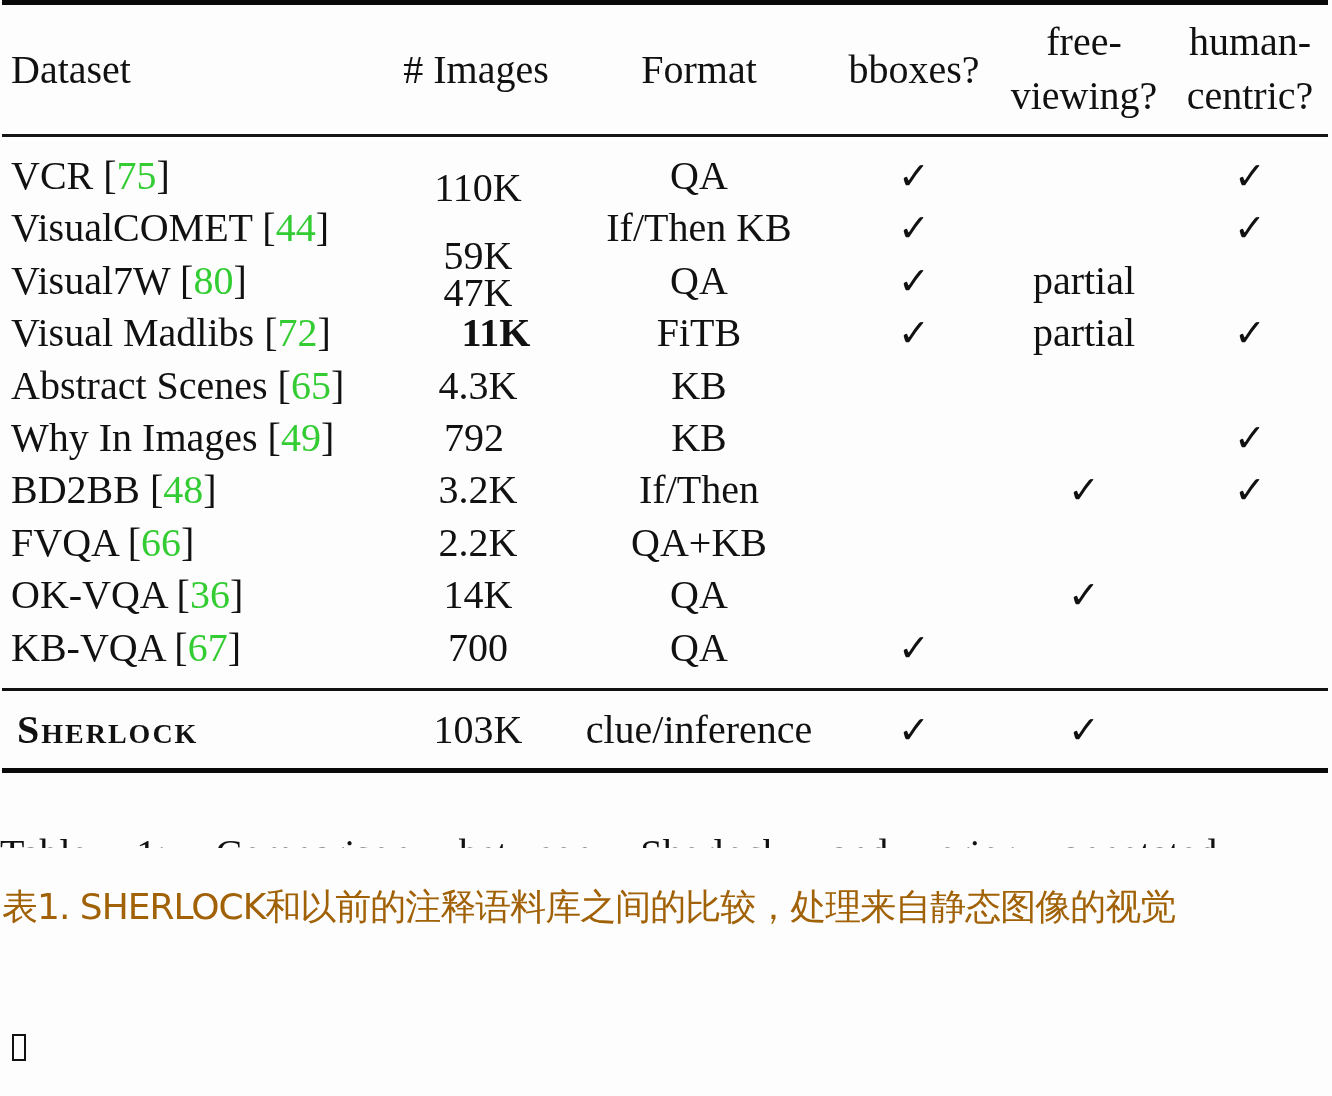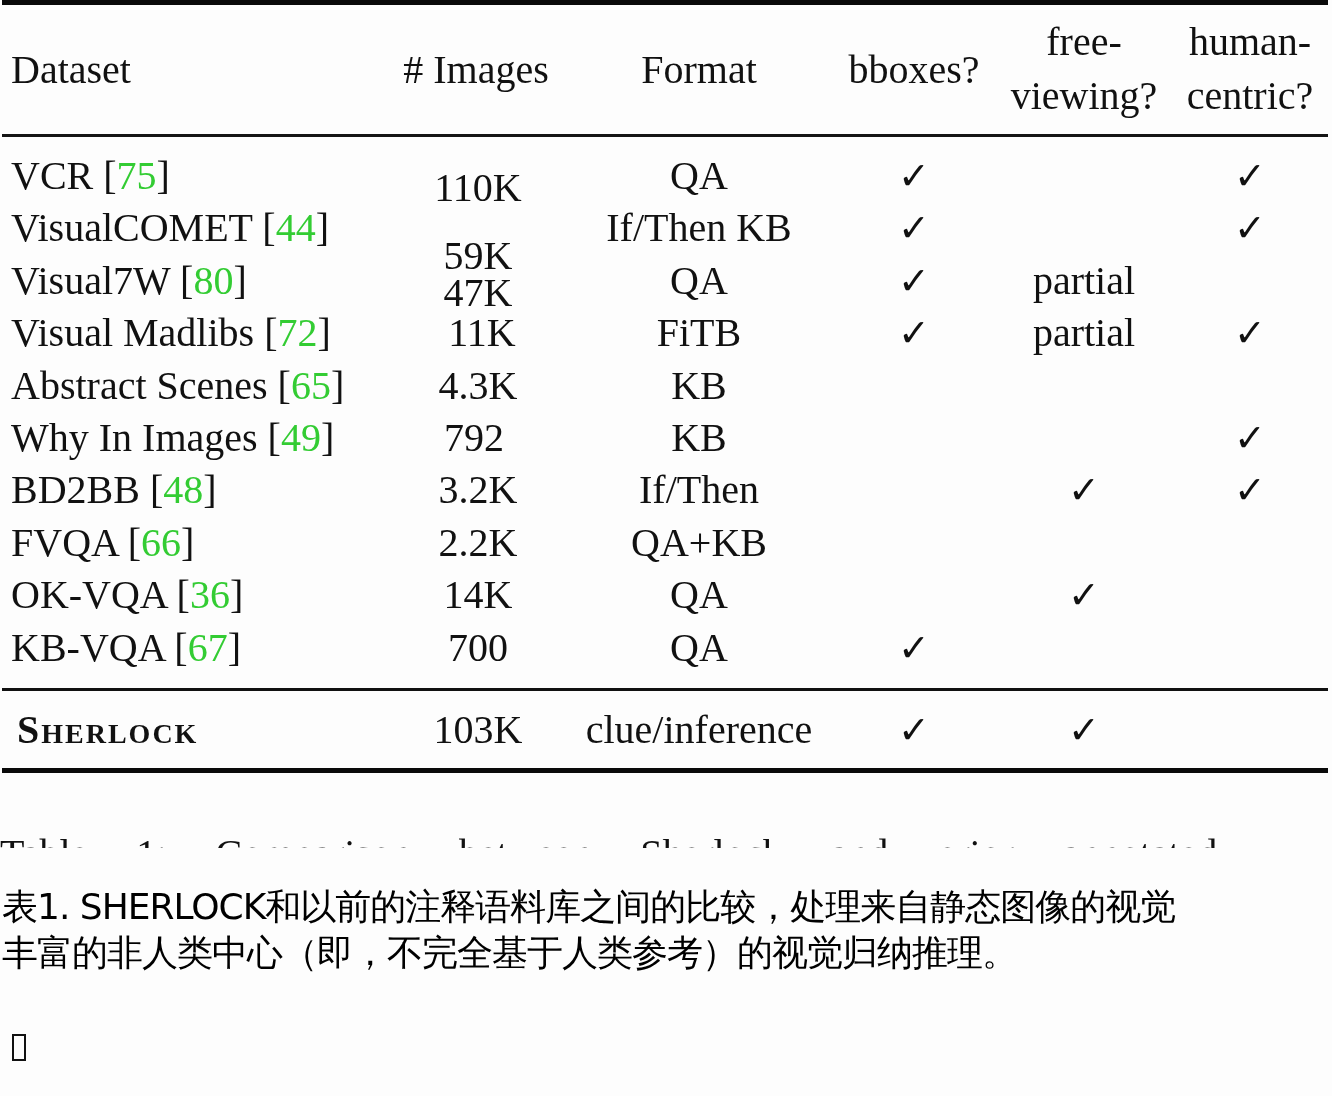--- a/index.html
+++ b/index.html
@@ -64,21 +64,21 @@
   }
   .caption-cut span { display:block; margin-top: 2px; }
   .zh-caption {
     position: absolute;
     left: 2px;
     top: 884px;
     width: 1328px;
     font-family: "DejaVu Sans", "Liberation Sans", sans-serif;
     font-size: 36px;
     line-height: 46px;
-    color: #000000;
+    color: #a16207;
   }
   .zh-line { display: block; white-space: nowrap; letter-spacing: -1px; }
   .missing-glyph {
     position: absolute;
     left: 12px;
     top: 1034px;
     width: 14px;
     height: 27px;
     border: 2px solid #111;
     box-sizing: border-box;
@@ -121,21 +121,21 @@
       <div>
         <div class="cell c-left" style="left: 9px; top: 255px;"><span>Visual7W</span><span> [</span><span class="cite">80</span><span>]</span></div>
         <div class="cell c-center" style="left: 476px; top: 255px; margin-top: 12px;">47K</div>
         <div class="cell c-center" style="left: 697px; top: 255px;">QA</div>
         <div class="cell c-center check" style="left: 912px; top: 255px;">✓</div>
         <div class="cell c-center" style="left: 1082px; top: 255px;">partial</div>
         <div class="cell c-center check" style="left: 1248px; top: 255px;"></div>
       </div>
       <div>
         <div class="cell c-left" style="left: 9px; top: 307px;"><span>Visual Madlibs</span><span> [</span><span class="cite">72</span><span>]</span></div>
-        <div class="cell c-center" style="left: 480px; top: 307px;">11K</div>
+        <div class="cell c-center" style="left: 494px; top: 307px; font-weight: bold;">11K</div>
         <div class="cell c-center" style="left: 697px; top: 307px;">FiTB</div>
         <div class="cell c-center check" style="left: 912px; top: 307px;">✓</div>
         <div class="cell c-center" style="left: 1082px; top: 307px;">partial</div>
         <div class="cell c-center check" style="left: 1248px; top: 307px;">✓</div>
       </div>
       <div>
         <div class="cell c-left" style="left: 9px; top: 360px;"><span>Abstract Scenes</span><span> [</span><span class="cite">65</span><span>]</span></div>
         <div class="cell c-center" style="left: 476px; top: 360px;">4.3K</div>
         <div class="cell c-center" style="left: 697px; top: 360px;">KB</div>
         <div class="cell c-center check" style="left: 912px; top: 360px;"></div>
@@ -195,16 +195,15 @@
 
   <div class="rule-bottom"></div>
 </div>
 
 <div class="caption-cut">
   <span>Table 1: Comparison between Sherlock and prior annotated</span>
 </div>
 
 <div class="zh-caption">
   <span class="zh-line">表1. SHERLOCK和以前的注释语料库之间的比较，处理来自静态图像的视觉</span>
-  <span class="zh-line">丰富的非人类中心（即，不完全基于人类参考）的视觉归纳推理。</span>
 </div>
 
 <div class="missing-glyph"></div>
 
 </body></html>

